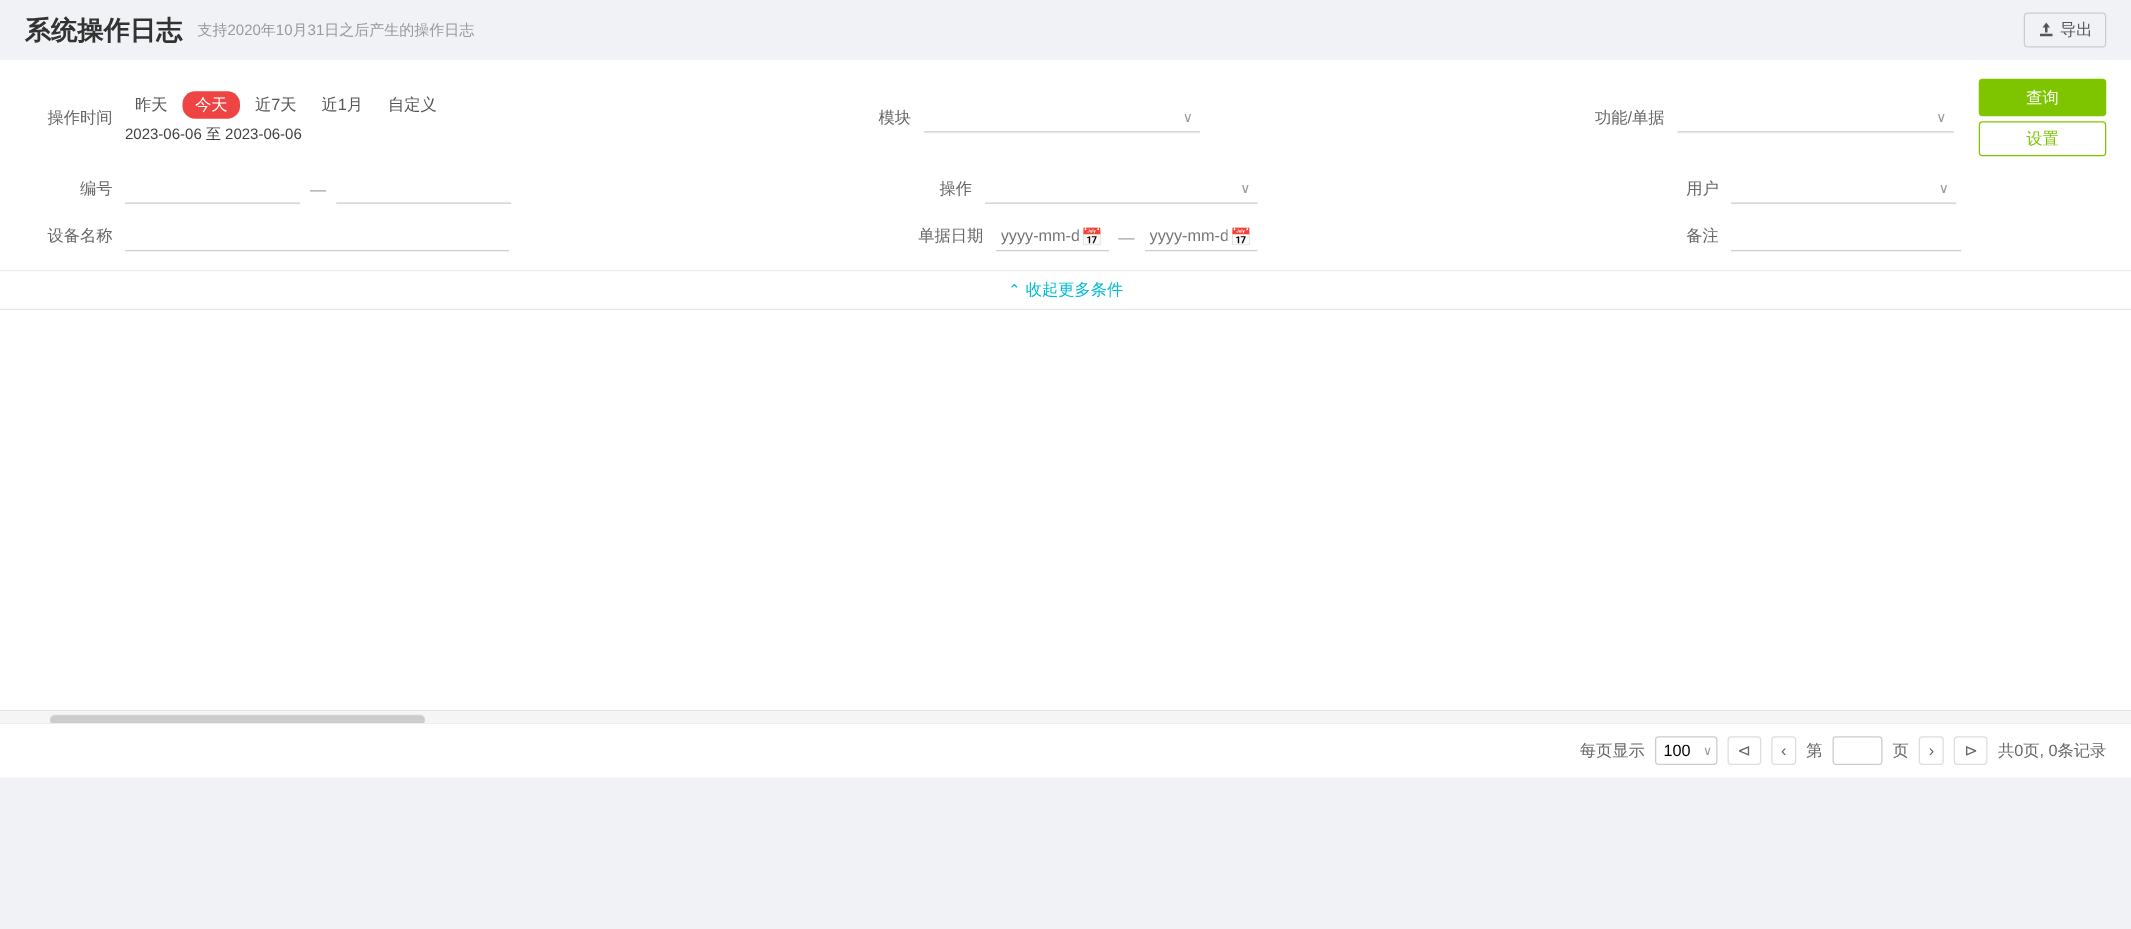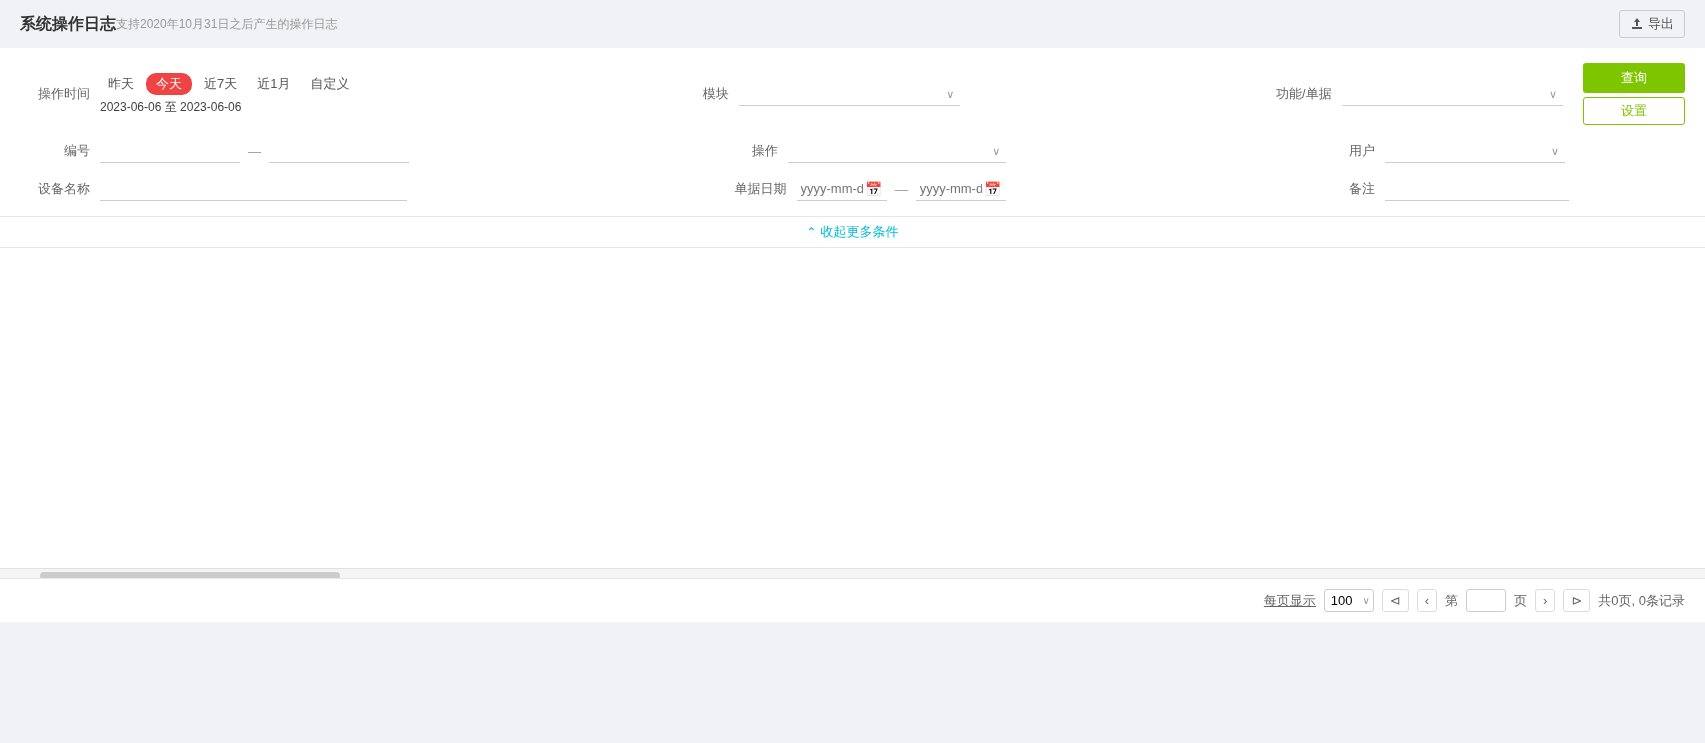--- a/index.html
+++ b/index.html
@@ -5,24 +5,24 @@
     * { box-sizing: border-box; margin: 0; padding: 0; }
     body { font-family: 'Microsoft YaHei', Arial, sans-serif; font-size: 13px; background: #f0f2f5; color: #333; }
 
     .page-header {
       display: flex;
       align-items: center;
       padding: 10px 20px;
       background: #f0f2f5;
     }
     .page-title {
-      font-size: 16px;
+      font-size: 21px;
       font-weight: bold;
       color: #333;
-      margin-right: 0;
+      margin-right: 12px;
     }
     .page-subtitle {
       font-size: 12px;
       color: #999;
     }
     .export-btn {
       margin-left: auto;
       display: flex;
       align-items: center;
       gap: 4px;
@@ -226,21 +226,21 @@
     .pagination-bar {
       display: flex;
       align-items: center;
       justify-content: flex-end;
       padding: 10px 20px;
       background: #fff;
       border-top: 1px solid #e8e8e8;
       gap: 8px;
       font-size: 13px;
     }
-    .page-size-label { color: #666; text-decoration: underline; }
+    .page-size-label { color: #666; }
     .page-size-select {
       border: 1px solid #ccc;
       border-radius: 3px;
       padding: 3px 20px 3px 6px;
       appearance: none;
       background: transparent;
       cursor: pointer;
       font-size: 13px;
     }
     .page-size-wrapper {

